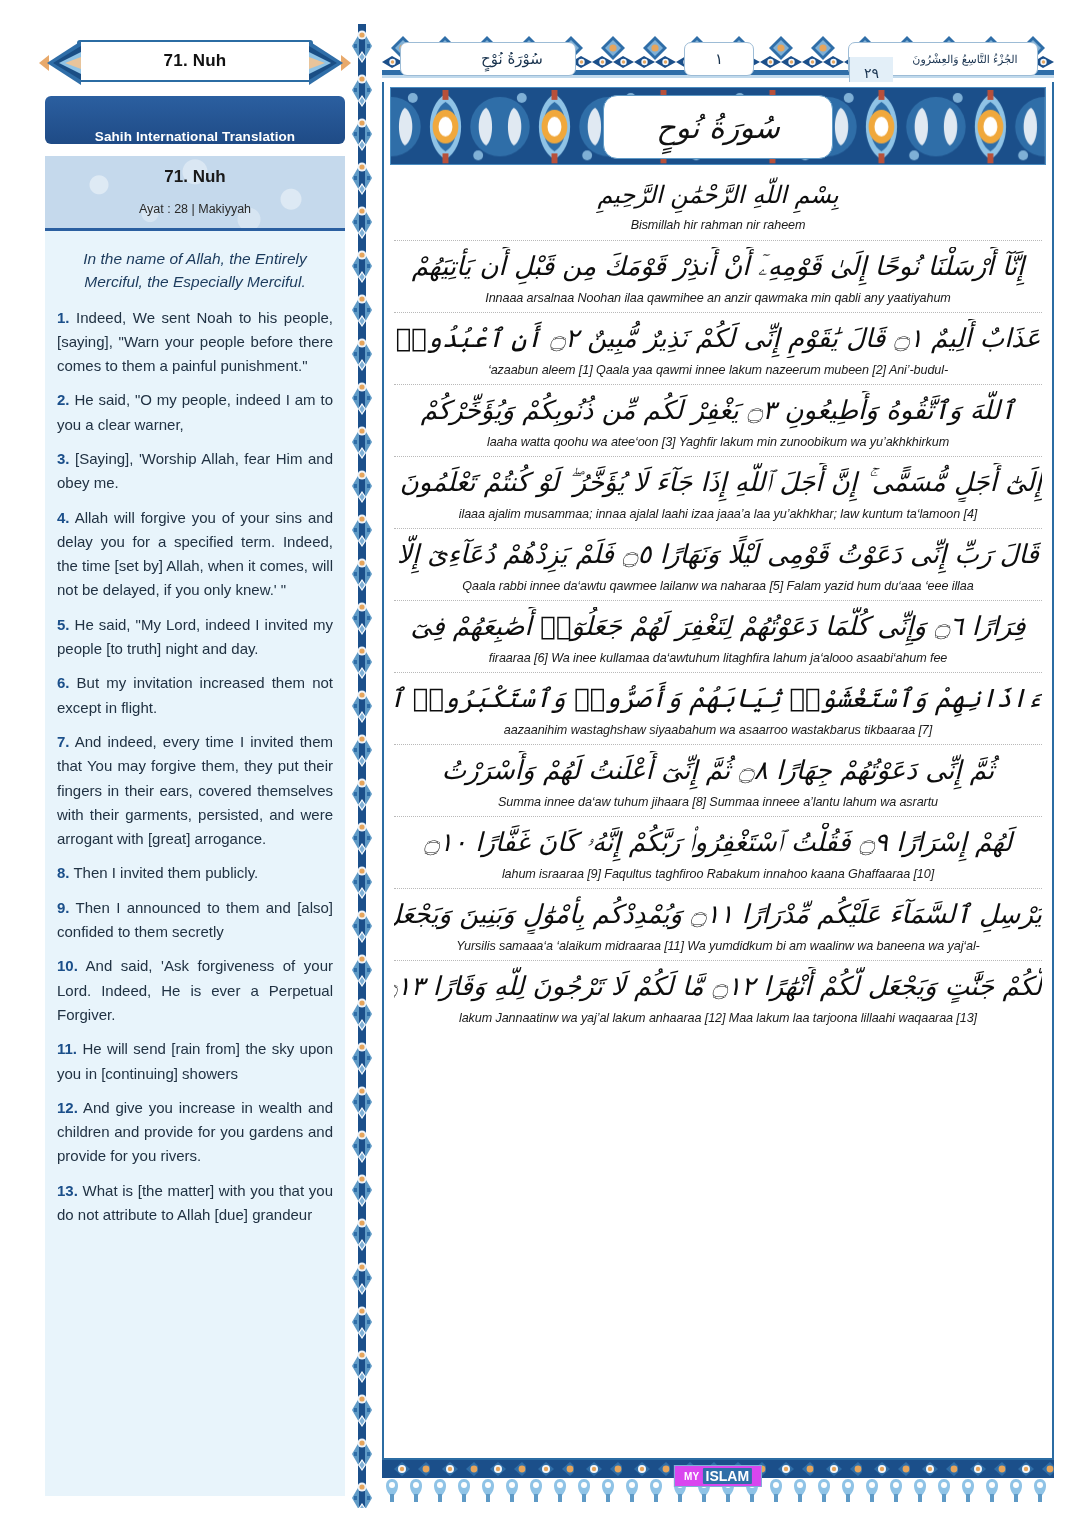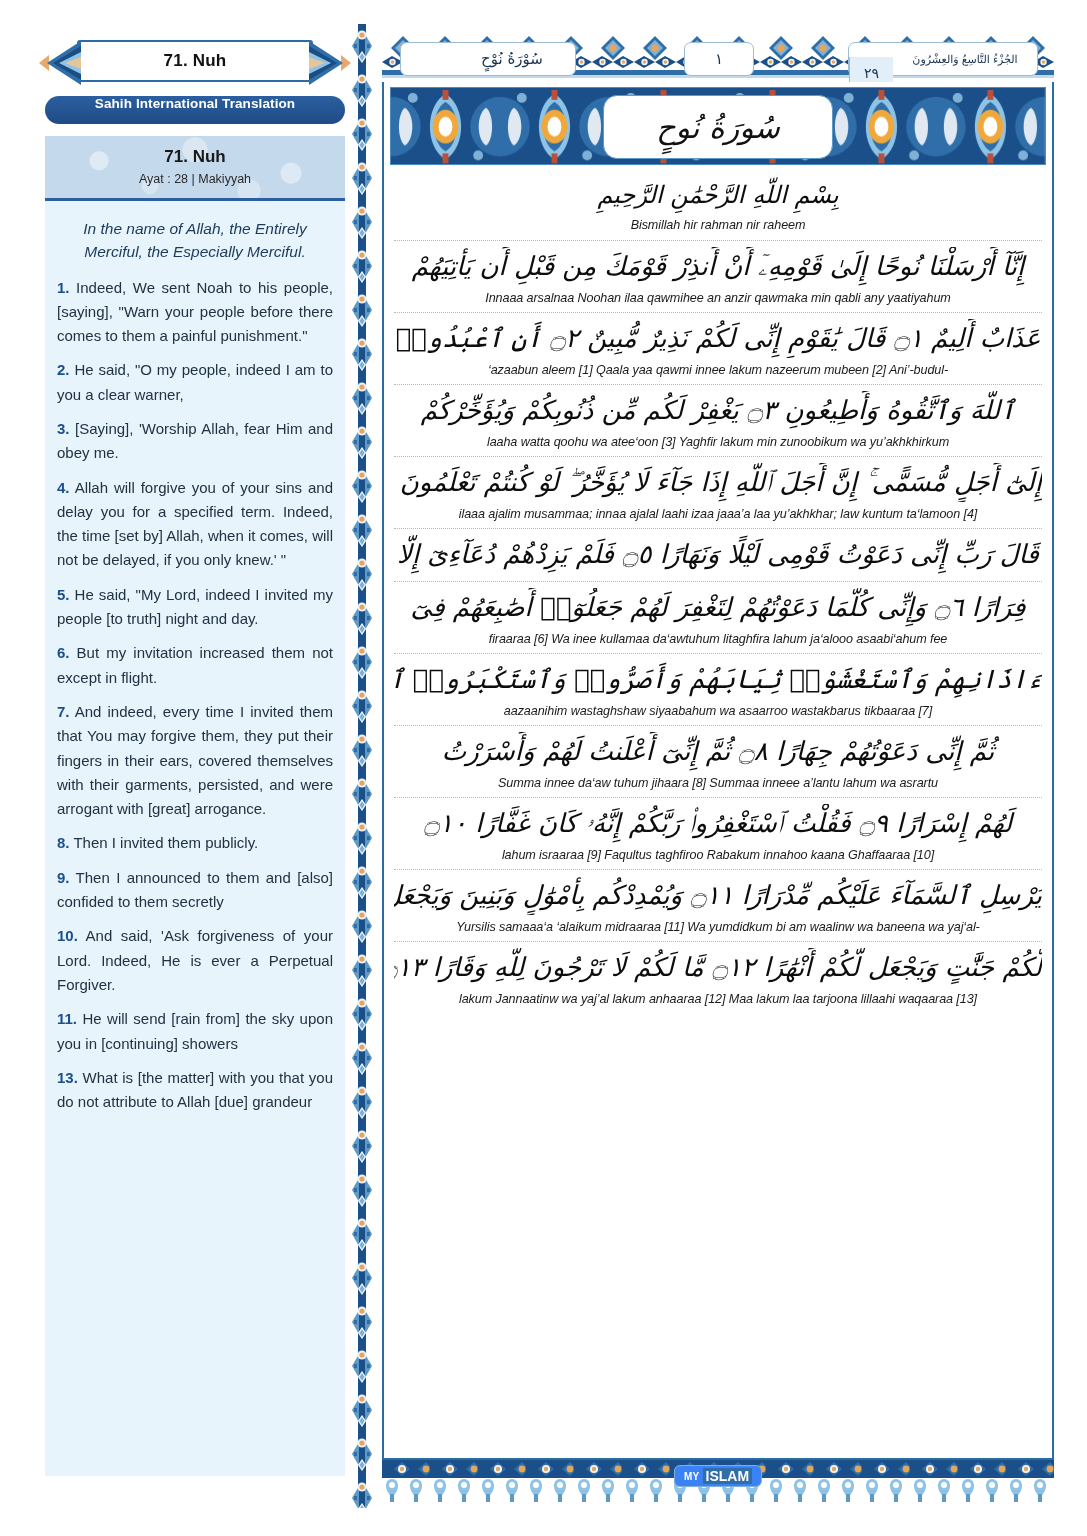--- a/index.html
+++ b/index.html
@@ -52,25 +52,25 @@
     width: 42px;
     height: 54px;
     pointer-events: none;
   }
   .ribbon-wing.left  { left: -40px; }
   .ribbon-wing.right { right: -40px; }
 
   
   .trans-bar {
     margin-top: 14px;
-    height: 28px;
+    height: 48px;
     background: linear-gradient(180deg,#2b5fa0 0%,#1f4b86 100%);
-    border-radius: 14px;
+    border-radius: 6px;
     display: flex;
-    align-items: flex-start;
+    align-items: flex-end;
     justify-content: center;
   }
   .trans-bar span {
     color: #ffffff;
     font-size: 13.5px;
     font-weight: bold;
     letter-spacing: .1px;
   }
 
   
@@ -100,21 +100,21 @@
       radial-gradient(circle at 68% 88%, rgba(255,255,255,.4) 0 11px, transparent 12px);
     opacity:.8;
   }
   .surah-card > * { position: relative; }
   .surah-card-name {
     font-size: 17px;
     font-weight: bold;
     color: #1a1a1a;
   }
   .surah-card-meta {
-    margin-top: 5px;
+    margin-top: 15px;
     font-size: 12.5px;
     color: #2a2a2a;
   }
 
   .bismillah-en {
     padding: 16px 12px 2px 12px;
     font-size: 15.5px;
     font-style: italic;
     color: #1b3a5c;
     text-align: center;
@@ -275,23 +275,23 @@
     width: 100%;
     height: 46px;
     overflow: hidden;
   }
   .ftr-pattern { position: absolute; inset: 0; }
   .ftr-logo {
     position: absolute;
     left: 50%;
     top: 5px;
     transform: translateX(-50%);
-    background: #3b82f6;
+    background: #d946ef;
     border: 1px solid #7fb0d6;
-    border-radius: 6px;
+    border-radius: 0;
     padding: 2px 9px;
     display: flex;
     align-items: center;
     gap: 3px;
   }
   .ftr-logo .lg-my {
     color: #ffffff; font-size: 10px; font-weight: bold; letter-spacing: .3px;
   }
   .ftr-logo .lg-islam {
     color: #ffffff; font-size: 14px; font-weight: bold;
@@ -341,20 +341,21 @@
           <p class="verse"><span class="vnum">2.</span> <span>He said, "O my people, indeed I am to you a clear warner,</span></p>
           <p class="verse"><span class="vnum">3.</span> <span>[Saying], 'Worship Allah, fear Him and obey me.</span></p>
           <p class="verse"><span class="vnum">4.</span> <span>Allah will forgive you of your sins and delay you for a specified term. Indeed, the time [set by] Allah, when it comes, will not be delayed, if you only knew.' "</span></p>
           <p class="verse"><span class="vnum">5.</span> <span>He said, "My Lord, indeed I invited my people [to truth] night and day.</span></p>
           <p class="verse"><span class="vnum">6.</span> <span>But my invitation increased them not except in flight.</span></p>
           <p class="verse"><span class="vnum">7.</span> <span>And indeed, every time I invited them that You may forgive them, they put their fingers in their ears, covered themselves with their garments, persisted, and were arrogant with [great] arrogance.</span></p>
           <p class="verse"><span class="vnum">8.</span> <span>Then I invited them publicly.</span></p>
           <p class="verse"><span class="vnum">9.</span> <span>Then I announced to them and [also] confided to them secretly</span></p>
           <p class="verse"><span class="vnum">10.</span> <span>And said, 'Ask forgiveness of your Lord. Indeed, He is ever a Perpetual Forgiver.</span></p>
           <p class="verse"><span class="vnum">11.</span> <span>He will send [rain from] the sky upon you in [continuing] showers</span></p>
+          <p class="verse"><span class="vnum">12.</span> <span>And give you increase in wealth and children and provide for you gardens and provide for you rivers.</span></p>
           <p class="verse"><span class="vnum">13.</span> <span>What is [the matter] with you that you do not attribute to Allah [due] grandeur</span></p>
         </div>
     </div>
   </div>
 
   <svg id="divider-strip" viewBox="0 0 20 1484" preserveAspectRatio="none">
     <defs>
       <pattern id="vpat" x="0" y="0" width="20" height="44" patternUnits="userSpaceOnUse">
         <rect width="20" height="44" fill="#ffffff"></rect>
         <rect x="6" y="0" width="8" height="44" fill="#1b4f8a"></rect>
@@ -452,20 +453,21 @@
           <div class="ayah-row">
             <div class="ayah-ar sm">ٱللَّهَ وَٱتَّقُوهُ وَأَطِيعُونِ ۝٣ يَغْفِرْ لَكُم مِّن ذُنُوبِكُمْ وَيُؤَخِّرْكُمْ</div>
             <div class="ayah-tr">laaha watta qoohu wa atee‘oon  [3]  Yaghfir lakum min zunoobikum wa yu’akhkhirkum</div>
           </div>
           <div class="ayah-row">
             <div class="ayah-ar sm">إِلَىٰٓ أَجَلٍ مُّسَمًّى ۚ إِنَّ أَجَلَ ٱللَّهِ إِذَا جَآءَ لَا يُؤَخَّرُ ۖ لَوْ كُنتُمْ تَعْلَمُونَ ۝٤</div>
             <div class="ayah-tr">ilaaa ajalim musammaa; innaa ajalal laahi izaa jaaa’a laa yu’akhkhar; law kuntum ta‘lamoon  [4]</div>
           </div>
           <div class="ayah-row">
             <div class="ayah-ar sm">قَالَ رَبِّ إِنِّى دَعَوْتُ قَوْمِى لَيْلًا وَنَهَارًا ۝٥ فَلَمْ يَزِدْهُمْ دُعَآءِىٓ إِلَّا</div>
+            <div class="ayah-tr">Qaala rabbi innee da‘awtu qawmee lailanw wa naharaa  [5]  Falam yazid hum du‘aaa ‘eee illaa</div>
           </div>
           <div class="ayah-row">
             <div class="ayah-ar sm">فِرَارًا ۝٦ وَإِنِّى كُلَّمَا دَعَوْتُهُمْ لِتَغْفِرَ لَهُمْ جَعَلُوٓا۟ أَصَٰبِعَهُمْ فِىٓ</div>
             <div class="ayah-tr">firaaraa  [6]  Wa inee kullamaa da‘awtuhum litaghfira lahum ja‘alooo asaabi‘ahum fee</div>
           </div>
           <div class="ayah-row">
             <div class="ayah-ar sm">ءَاذَانِهِمْ وَٱسْتَغْشَوْا۟ ثِيَابَهُمْ وَأَصَرُّوا۟ وَٱسْتَكْبَرُوا۟ ٱسْتِكْبَارًا ۝٧</div>
             <div class="ayah-tr">aazaanihim wastaghshaw siyaabahum wa asaarroo wastakbarus tikbaaraa  [7]</div>
           </div>
           <div class="ayah-row">

